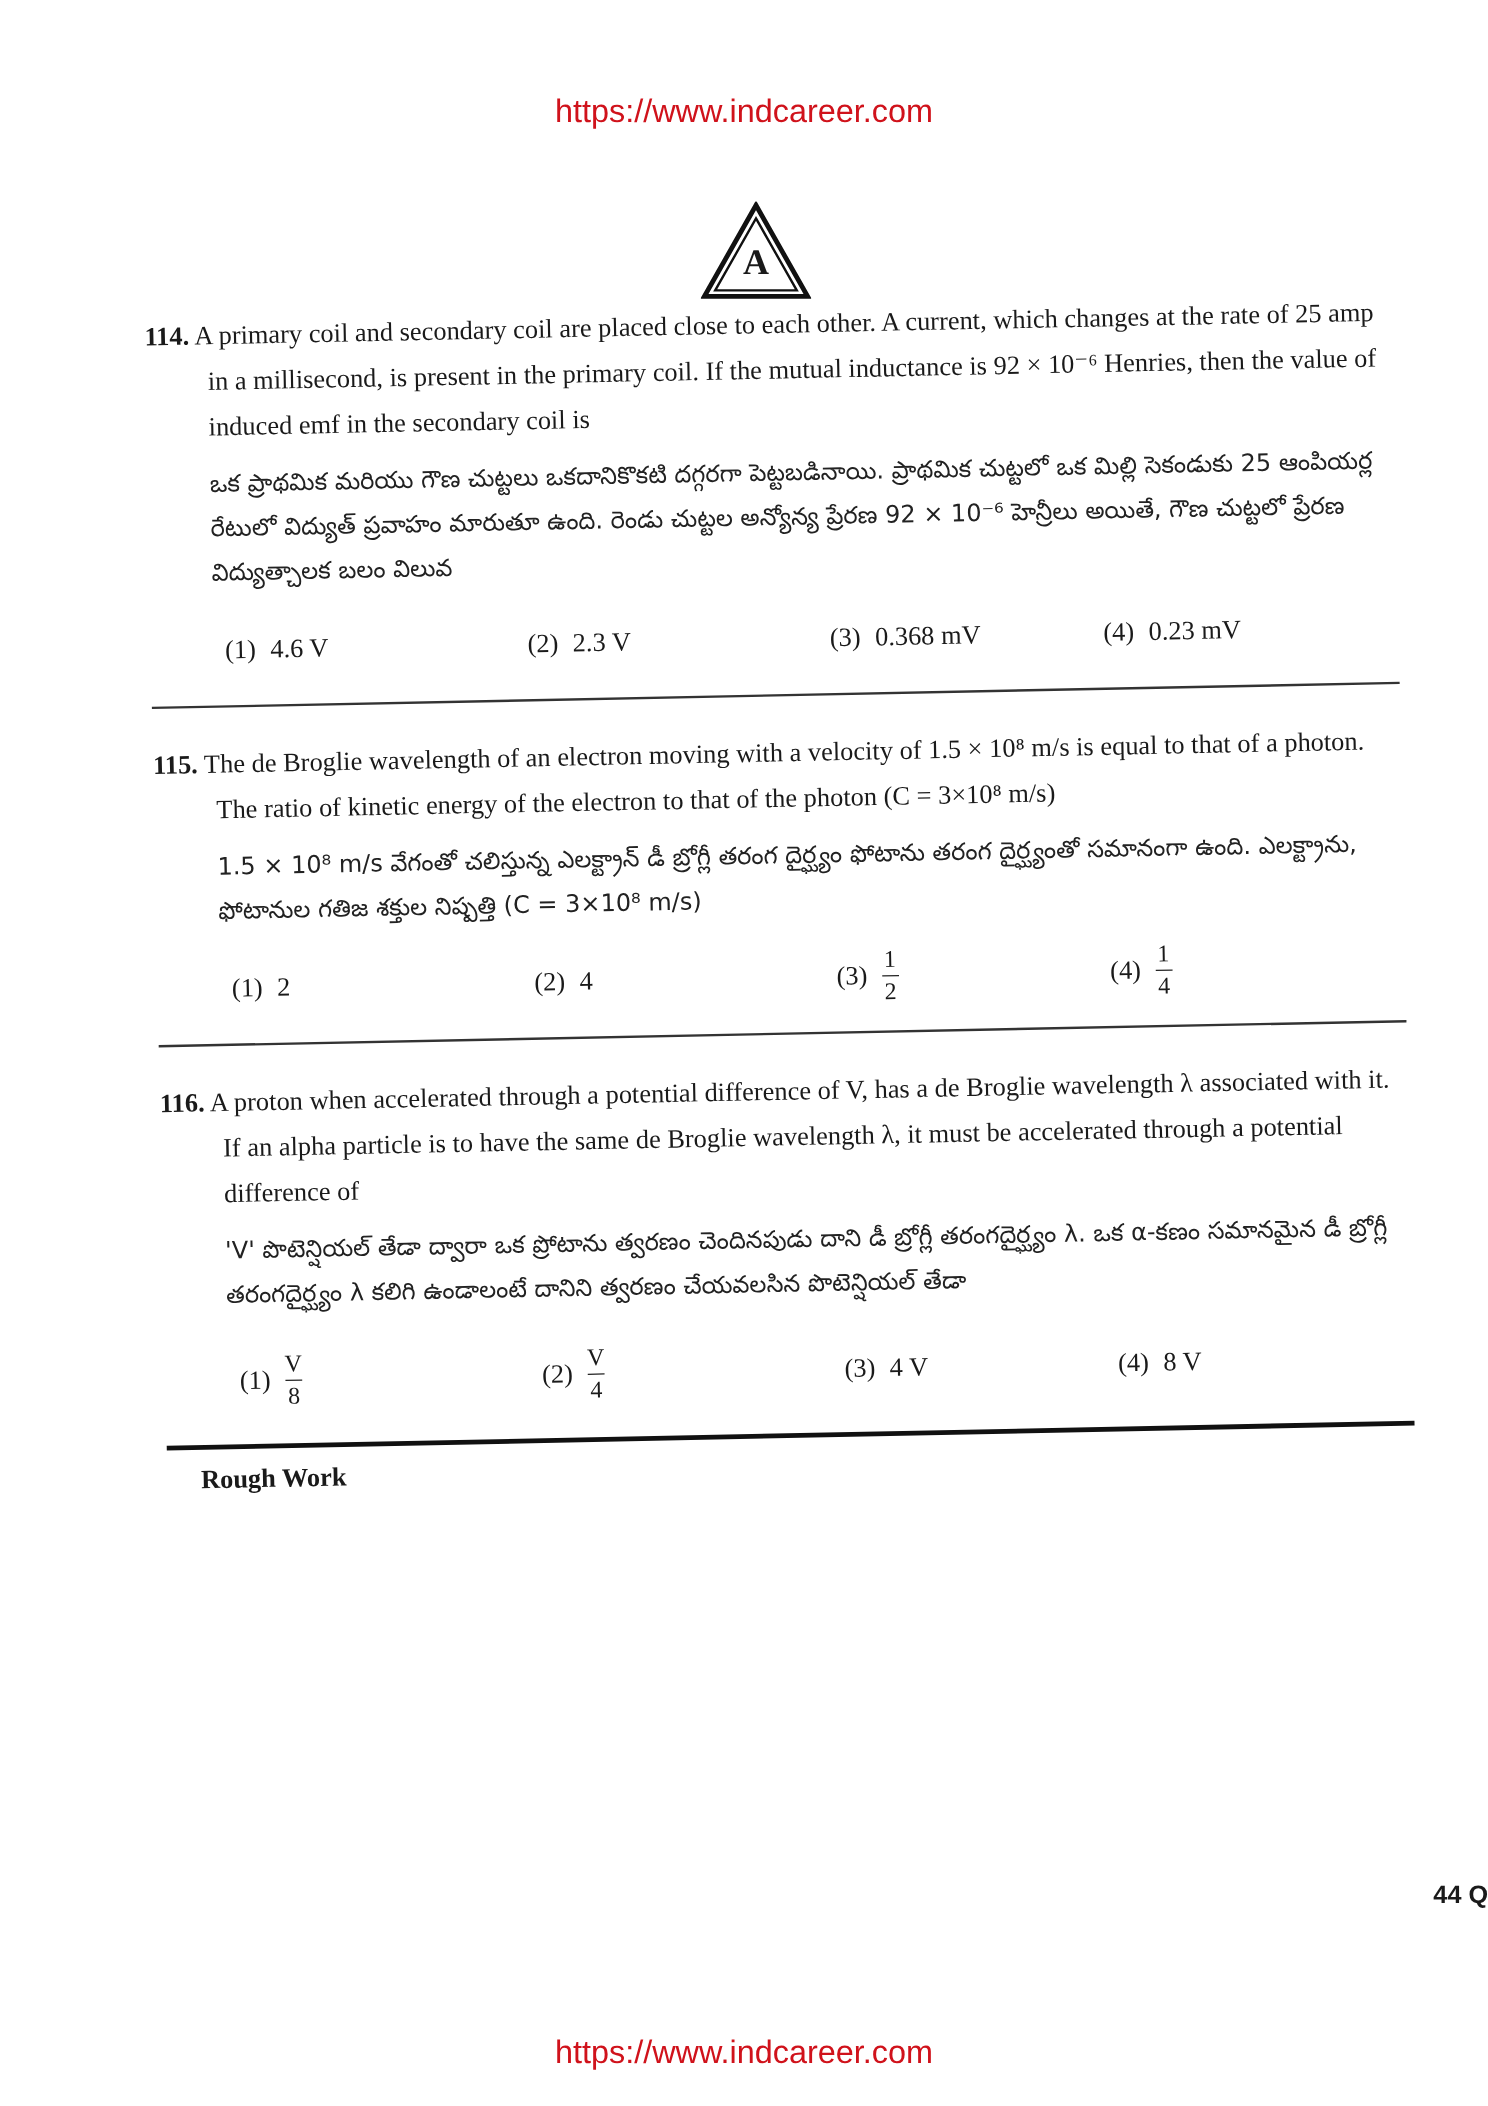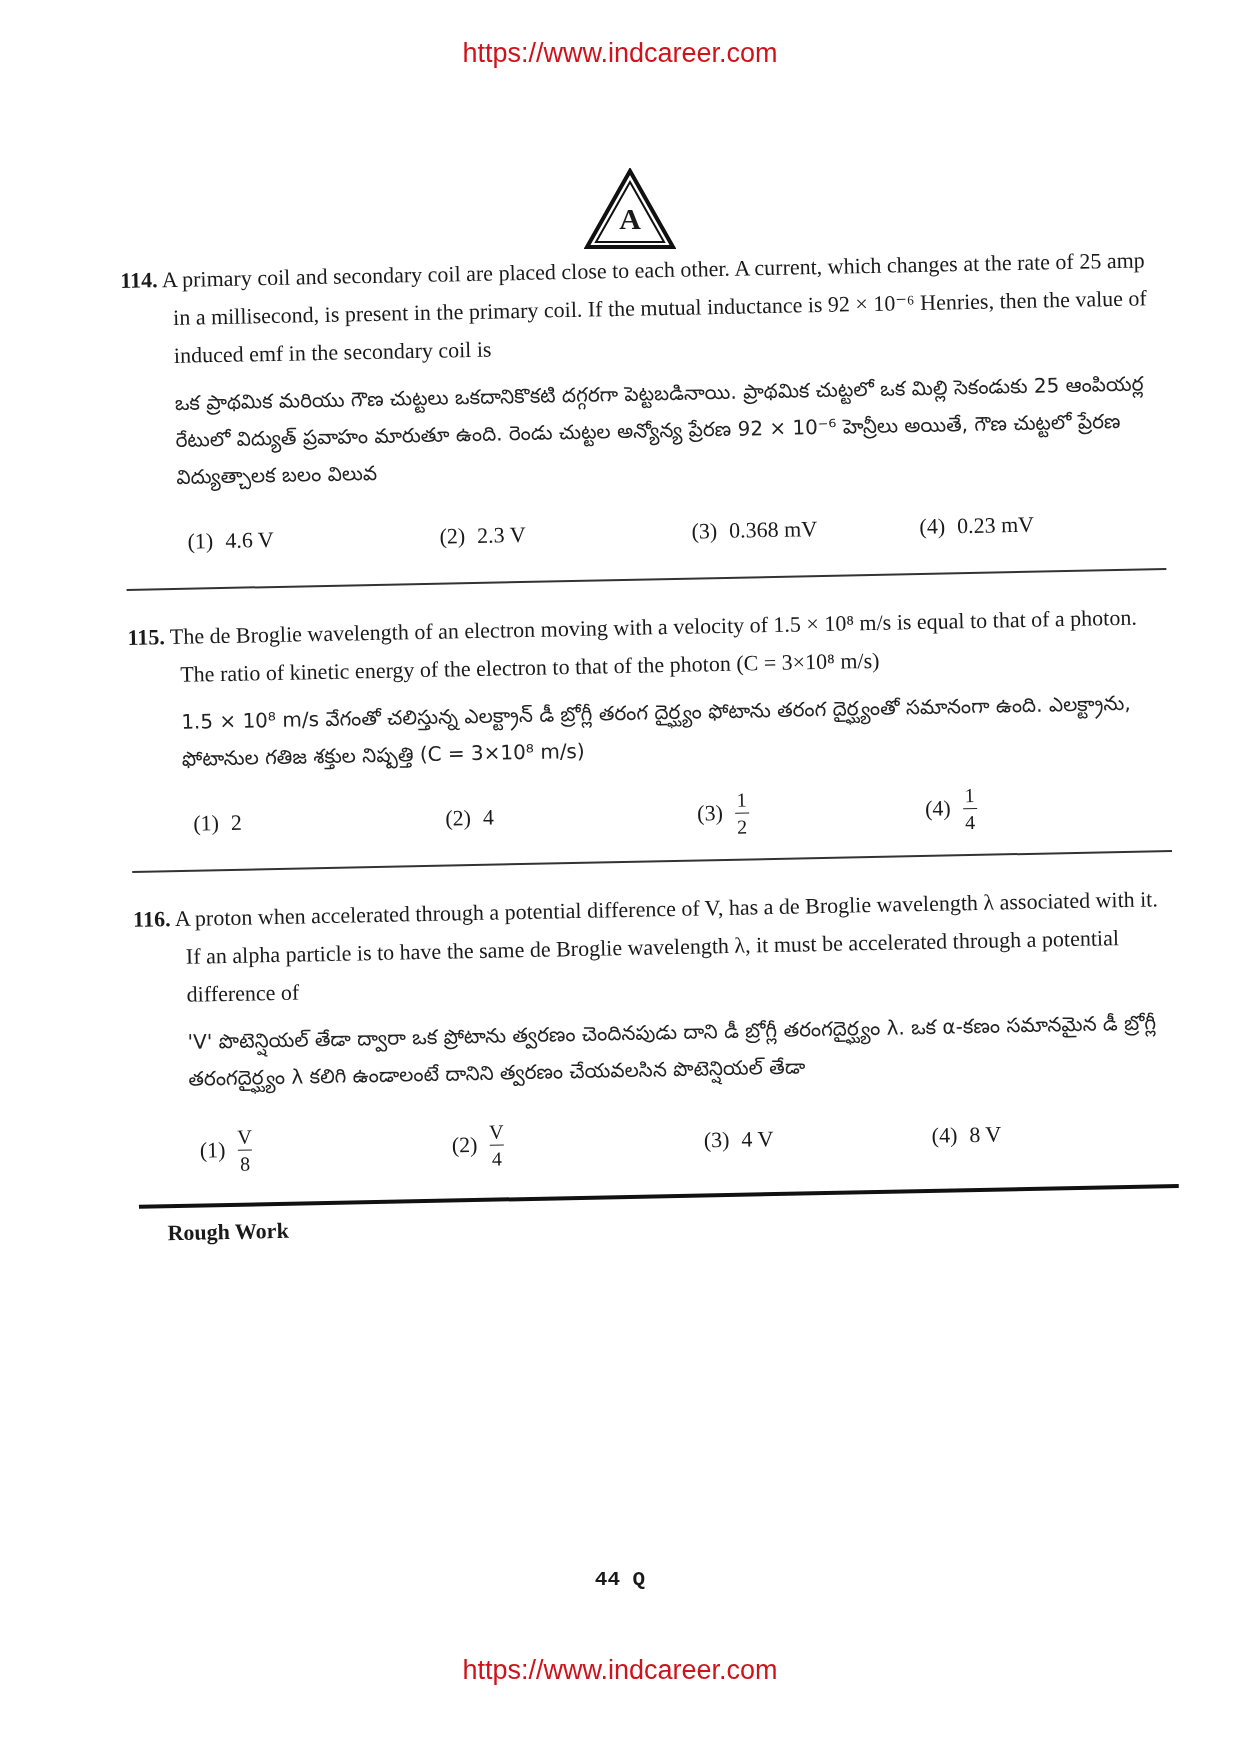--- a/index.html
+++ b/index.html
@@ -1,37 +1,37 @@
 <!DOCTYPE html>
 <html><head>
 <meta charset="utf-8">
 <style>
   html, body { margin: 0; padding: 0; background: #ffffff; }
   body { width: 1240px; height: 1755px; position: relative; overflow: hidden; font-family: "Liberation Serif", "DejaVu Serif", serif; color: #1a1a1a; }
-  .watermark { position: absolute; left: 0; width: 1240px; text-align: center; color: #d0121b; font-family: "Liberation Sans", "DejaVu Sans", sans-serif; font-size: 27px; text-decoration: none; }
+  .watermark { position: absolute; left: 0; width: 1240px; text-align: center; color: #d0121b; font-family: "Liberation Sans", "DejaVu Sans", sans-serif; font-size: 27px; text-decoration: none; margin-top: 40px; }
   .wm-top { top: 38px; }
   .wm-bottom { top: 1655px; }
   .booklet-badge { position: absolute; left: 584px; top: 168px; width: 92px; height: 82px; }
   .page { position: absolute; left: 120px; top: 262px; width: 1040px; transform-origin: 0 0; transform: rotate(-1.15deg); }
   .question { position: relative; margin-bottom: 0; }
   .q-en { font-size: 22px; line-height: 38px; padding-left: 52px; text-indent: -52px; }
   .q-num { font-weight: bold; }
   .q-te { font-family: "DejaVu Sans", sans-serif; font-size: 20px; line-height: 37px; padding-left: 52px; margin-top: 10px; color: #222; }
   .options { display: flex; padding-left: 62px; margin-top: 18px; font-size: 22px; height: 56px; align-items: center; }
   .opt { display: flex; align-items: center; }
   .opt .lbl { margin-right: 12px; }
   .opt:nth-child(1) { width: 252px; }
   .opt:nth-child(2) { width: 252px; }
   .opt:nth-child(3) { width: 228px; }
   .frac { display: inline-flex; flex-direction: column; align-items: center; font-size: 20px; line-height: 22px; }
   .frac .bar { width: 14px; height: 0; border-top: 1.5px solid #222; margin: 2px 0; }
   .divider { height: 0; border-top: 2px solid #333; margin: 18px 0 28px 0; }
   .divider.thick { border-top-width: 4px; border-color: #111; margin-bottom: 12px; }
   .rough-work { font-weight: bold; font-size: 22px; padding-left: 28px; }
-  .page-code { position: absolute; left: 0; width: 1240px; top: 1568px; text-align: center; font-weight: bold; font-size: 21px; font-family: Liberation Mono, monospace; }
+  .page-code { position: absolute; left: 0; width: 1240px; top: 1568px; text-align: right; font-weight: bold; font-size: 21px; font-family: Liberation Sans, sans-serif; }
 </style>
 </head>
 <body>
 
 <a class="watermark wm-top">https://www.indcareer.com</a>
 
 <div class="booklet-badge">
   <svg width="92" height="82" viewBox="0 0 92 82">
     <polygon points="46,3 89,79 3,79" fill="none" stroke="#111" stroke-width="4"></polygon>
     <polygon points="46,14 80,74 12,74" fill="none" stroke="#111" stroke-width="2"></polygon>

